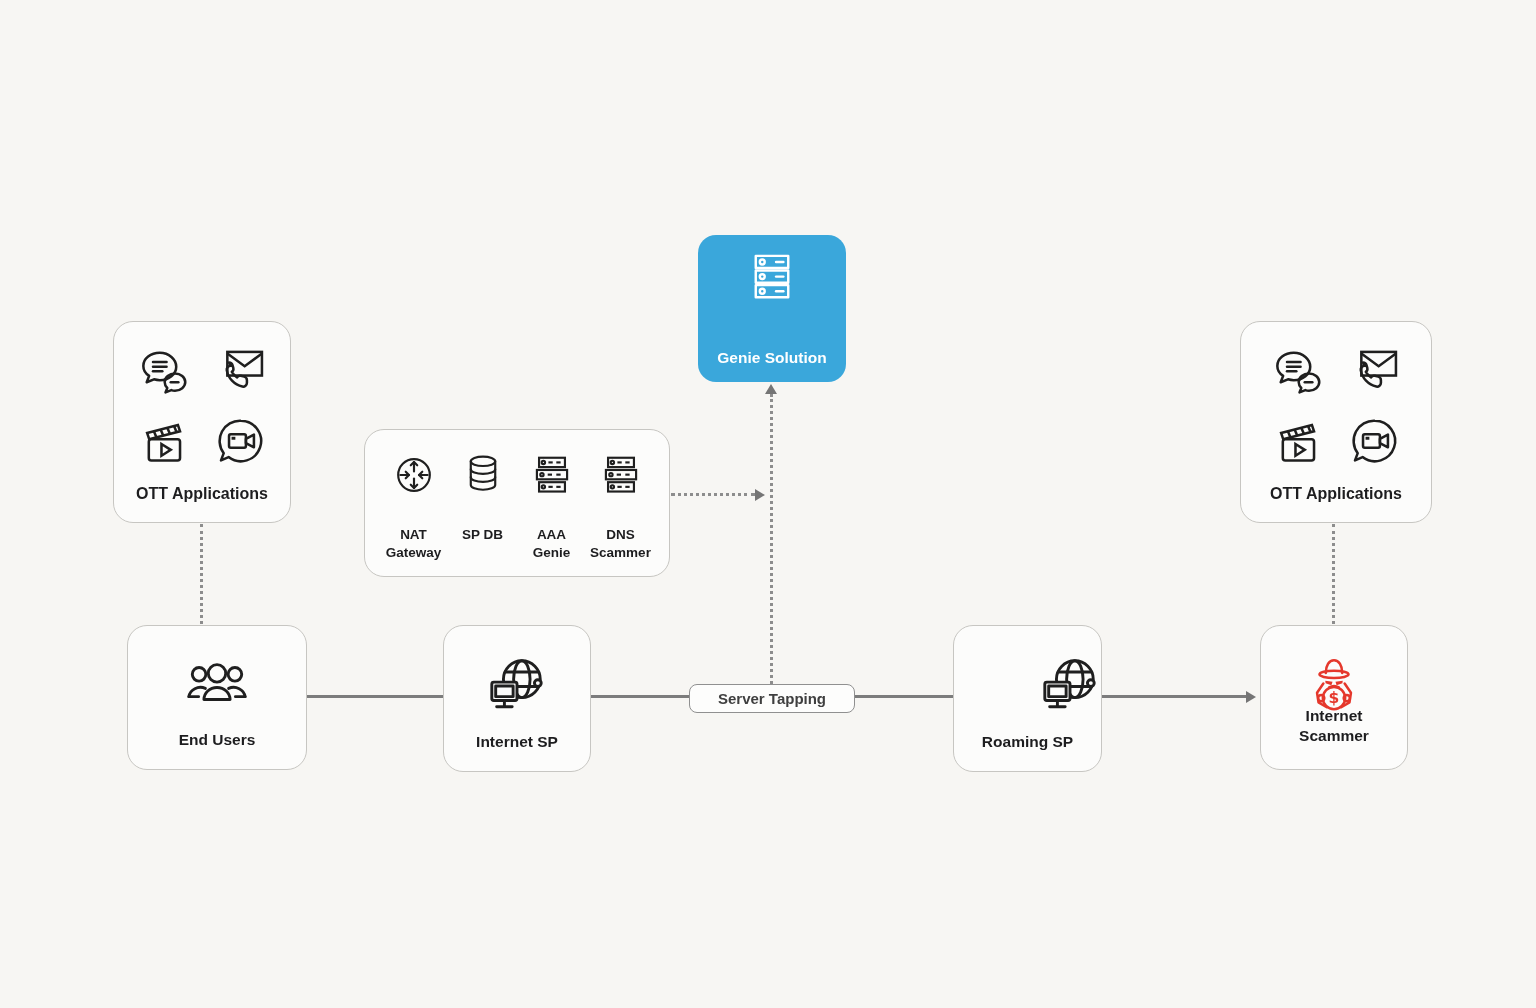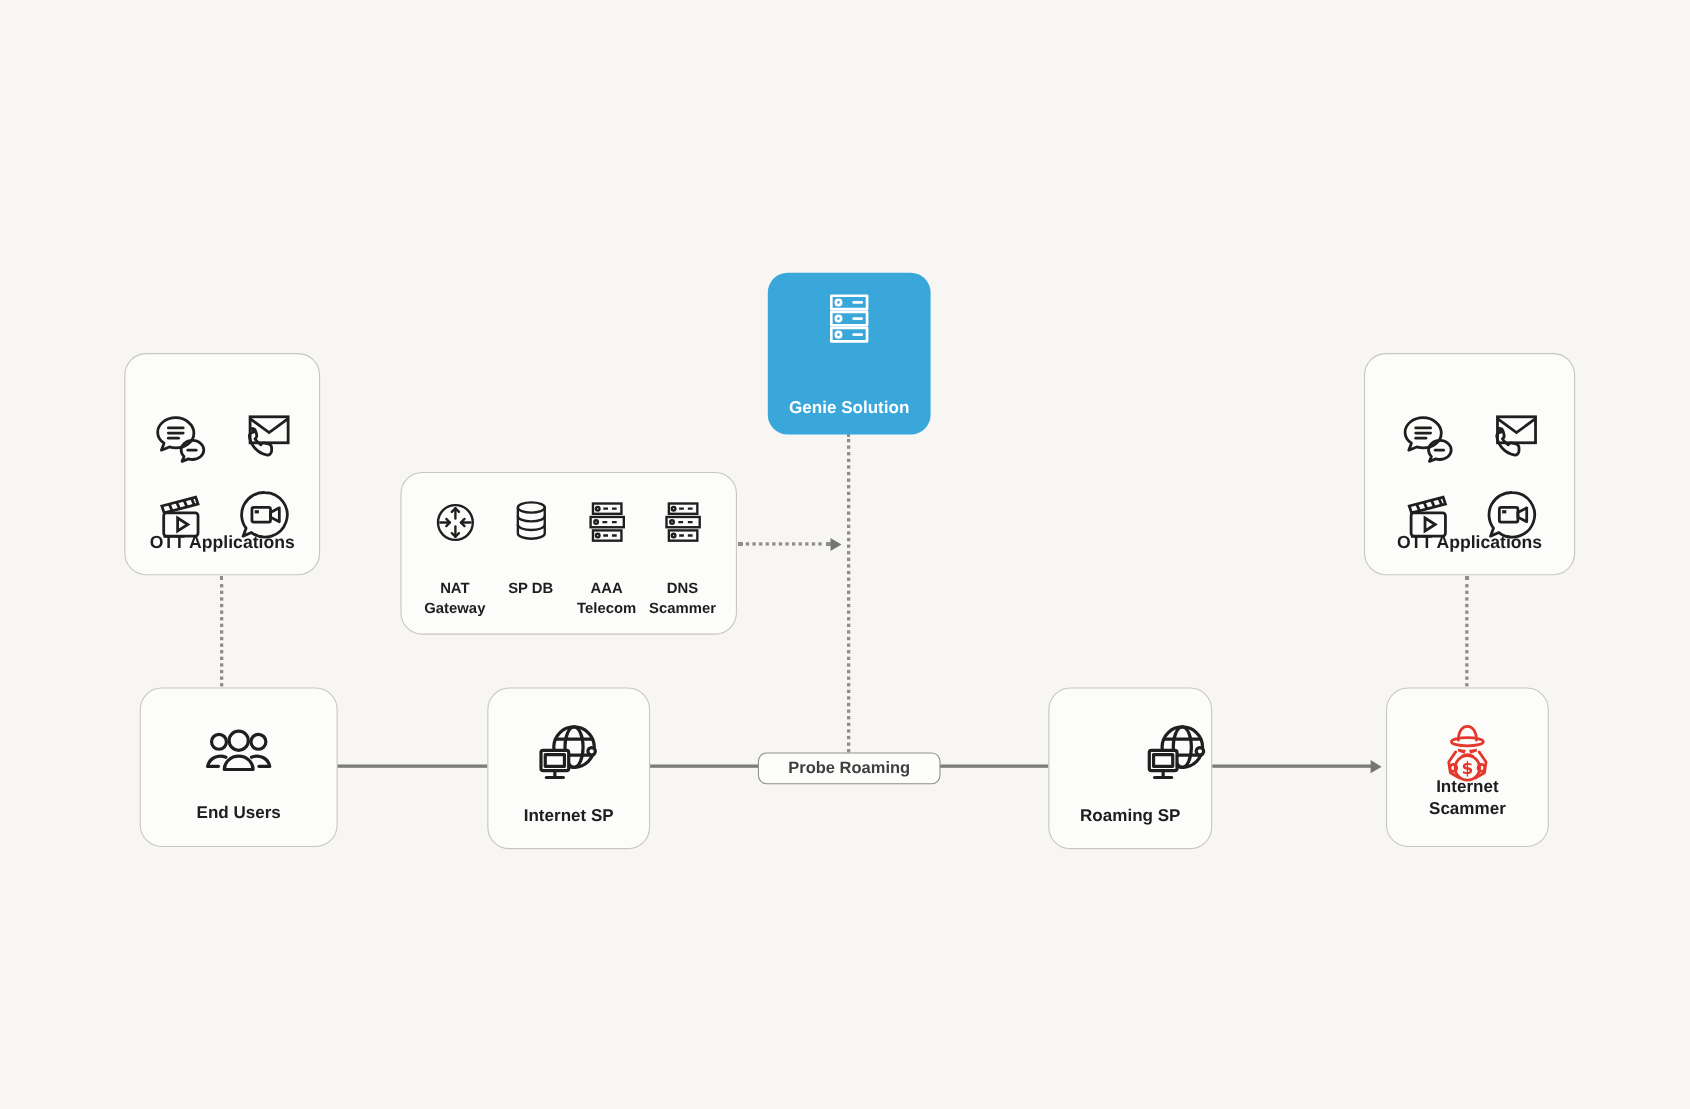--- a/index.html
+++ b/index.html
@@ -5,21 +5,21 @@
   html,body{margin:0;padding:0;background:#f7f6f3;}
   .canvas{position:relative;width:1536px;height:1008px;background:#f7f6f3;
           font-family:"Liberation Sans",sans-serif;overflow:hidden;color:#1d1d1f;}
 
   
   .node{position:absolute;background:#fcfcfb;border:1px solid #c7c6c2;border-radius:20px;
         box-sizing:border-box;display:flex;flex-direction:column;align-items:center;}
   .node-label{font-weight:700;font-size:15.5px;color:#1d1d1f;text-align:center;line-height:1.25;}
 
   
-  .ott{justify-content:center;padding-top:24px;}
+  .ott{justify-content:flex-start;padding-top:24px;}
   .ott .icon-grid{display:grid;grid-template-columns:54px 54px;grid-gap:14px 22px;}
   .ott .icon-grid svg{width:54px;height:54px;}
   .ott .node-label{position:absolute;bottom:18px;left:0;right:0;font-size:16px;}
 
   
   .entity{justify-content:flex-start;padding-top:24px;}
   .entity svg{width:62px;height:62px;margin-top:4px;}
   .entity .node-label{position:absolute;bottom:20px;left:0;right:0;}
 
   
@@ -70,21 +70,21 @@
   <div class="h-line" style="left:1102px;top:695px;width:146px;"></div>
   <div class="arrow-right" style="left:1246px;top:691px;"></div>
 
   <div class="v-dotted" style="left:770px;top:394px;height:290px;"></div>
   <div class="arrow-up" style="left:765px;top:384px;"></div>
 
   <div class="h-dotted" style="left:671px;top:493px;width:84px;"></div>
   <div class="arrow-right" style="left:755px;top:489px;"></div>
 
   <div class="probe">
-    <span>Probe Roaming</span>
+    <span>Server Tapping</span>
   </div>
 
   <div class="node ott" style="left:113px;top:321px;width:178px;height:202px;">
     <div class="icon-grid">
       <svg viewBox="0 0 64 64">
         <path class="stroke" d="M27 8c-10.8 0-19.5 7-19.5 15.6 0 4.8 2.7 9 6.9 11.8L11.5 43l8.6-3.5c2.2.6 4.5 1 6.9 1 10.8 0 19.5-7 19.5-15.9S37.8 8 27 8z"></path>
         <line class="stroke" x1="19" y1="19" x2="35" y2="19"></line>
         <line class="stroke" x1="19" y1="24.5" x2="35" y2="24.5"></line>
         <line class="stroke" x1="19" y1="30" x2="30" y2="30"></line>
         <path class="stroke" d="M45 32.5c6.7 0 12.2 4.6 12.2 10.3S51.7 53 45 53c-1.5 0-3-.2-4.3-.7L33.8 55l2.1-5.3c-2-1.8-3.1-4.2-3.1-6.9 0-5.7 5.5-10.3 12.2-10.3z"></path>
@@ -141,21 +141,21 @@
       <svg viewBox="0 0 64 64">
         <path class="stroke" d="M33 8a24 24 0 1 1-14.5 43.1L9.5 55l3.2-8.6A24 24 0 0 1 33 8z"></path>
         <rect class="stroke" x="19" y="24" width="20" height="16" rx="2"></rect>
         <rect x="22" y="27" width="4.5" height="3.5" fill="#1f1f1f"></rect>
         <path class="stroke" d="M39 29.5 L48.5 24.5 L48.5 39.5 L39 34.5 Z"></path>
       </svg>
     </div>
     <div class="node-label">OTT Applications</div>
   </div>
 
-  <div class="node genie" style="left:698px;top:248px;width:148px;height:147px;">
+  <div class="node genie" style="left:698px;top:235px;width:148px;height:147px;">
     <svg viewBox="0 0 64 64">
       <rect class="wstroke" x="12" y="6" width="40" height="15"></rect>
       <circle class="wstroke" cx="20" cy="13.5" r="3"></circle>
       <line class="wstroke" x1="37" y1="13.5" x2="46" y2="13.5"></line>
       <rect class="wstroke" x="12" y="24" width="40" height="15"></rect>
       <circle class="wstroke" cx="20" cy="31.5" r="3"></circle>
       <line class="wstroke" x1="37" y1="31.5" x2="46" y2="31.5"></line>
       <rect class="wstroke" x="12" y="42" width="40" height="15"></rect>
       <circle class="wstroke" cx="20" cy="49.5" r="3"></circle>
       <line class="wstroke" x1="37" y1="49.5" x2="46" y2="49.5"></line>
@@ -198,21 +198,21 @@
         <line class="stroke-sq" x1="38" y1="14.5" x2="44" y2="14.5"></line>
         <rect class="stroke-sq" x="11" y="25" width="42" height="13"></rect>
         <circle class="stroke-sq" cx="18" cy="31.5" r="2.3"></circle>
         <line class="stroke-sq" x1="26" y1="31.5" x2="32" y2="31.5"></line>
         <line class="stroke-sq" x1="38" y1="31.5" x2="44" y2="31.5"></line>
         <rect class="stroke-sq" x="14" y="42" width="36" height="13"></rect>
         <circle class="stroke-sq" cx="20" cy="48.5" r="2.3"></circle>
         <line class="stroke-sq" x1="27" y1="48.5" x2="33" y2="48.5"></line>
         <line class="stroke-sq" x1="38" y1="48.5" x2="44" y2="48.5"></line>
       </svg>
-      <div class="core-label">AAA Telecom</div>
+      <div class="core-label">AAA Genie</div>
     </div>
 
     <div class="core-item">
       <svg viewBox="0 0 64 64">
         <rect class="stroke-sq" x="14" y="8" width="36" height="13"></rect>
         <circle class="stroke-sq" cx="20" cy="14.5" r="2.3"></circle>
         <line class="stroke-sq" x1="27" y1="14.5" x2="33" y2="14.5"></line>
         <line class="stroke-sq" x1="38" y1="14.5" x2="44" y2="14.5"></line>
         <rect class="stroke-sq" x="11" y="25" width="42" height="13"></rect>
         <circle class="stroke-sq" cx="18" cy="31.5" r="2.3"></circle>

